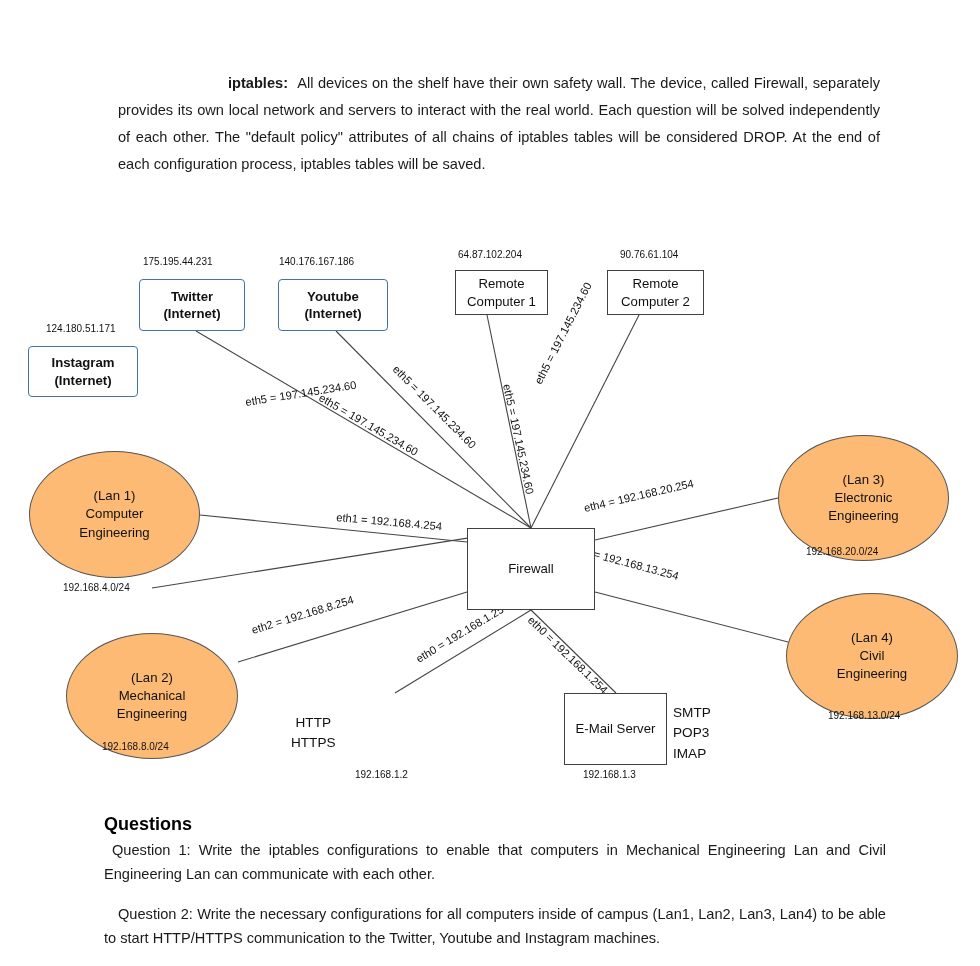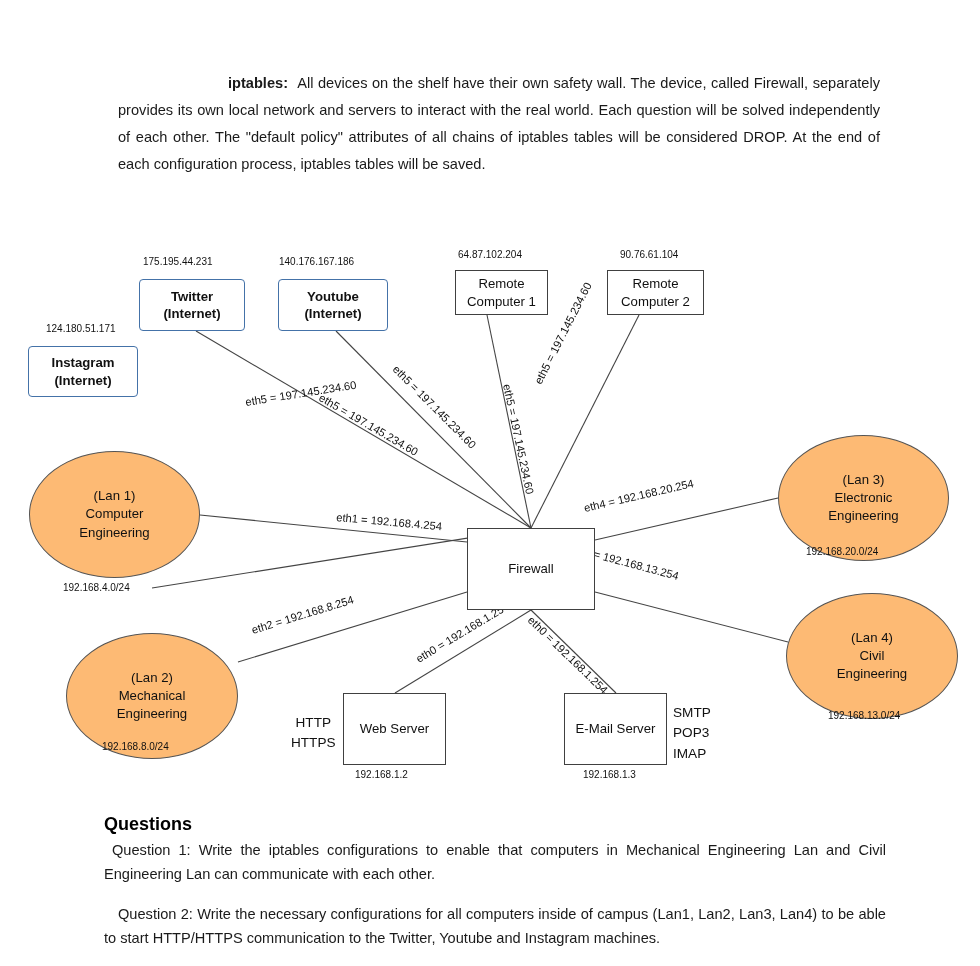--- a/index.html
+++ b/index.html
@@ -187,23 +187,20 @@
     <div class="ellipse" style="left:778px;top:225px;width:171px;height:126px;">
       <span><span>(Lan 3)</span><br><span>Electronic</span><br><span>Engineering</span></span>
     </div>
     <div class="caption" style="left:806px;top:336px;">192.168.20.0/24</div>
 
     <div class="ellipse" style="left:786px;top:383px;width:172px;height:126px;">
       <span><span>(Lan 4)</span><br><span>Civil</span><br><span>Engineering</span></span>
     </div>
     <div class="caption" style="left:828px;top:500px;">192.168.13.0/24</div>
 
-    <div class="node square-box" style="left:343px;top:483px;width:103px;height:72px;">
-      <span>Web Server</span>
-    </div>
     <div class="side-label" style="left:291px;top:503px;">
       <span>HTTP</span><br><span>HTTPS</span>
     </div>
     <div class="caption" style="left:355px;top:559px;">192.168.1.2</div>
 
     <div class="node square-box" style="left:564px;top:483px;width:103px;height:72px;">
       <span>E-Mail Server</span>
     </div>
     <div class="side-label" style="left:673px;top:493px;text-align:left;">
       <span>SMTP</span><br><span>POP3</span><br><span>IMAP</span>

